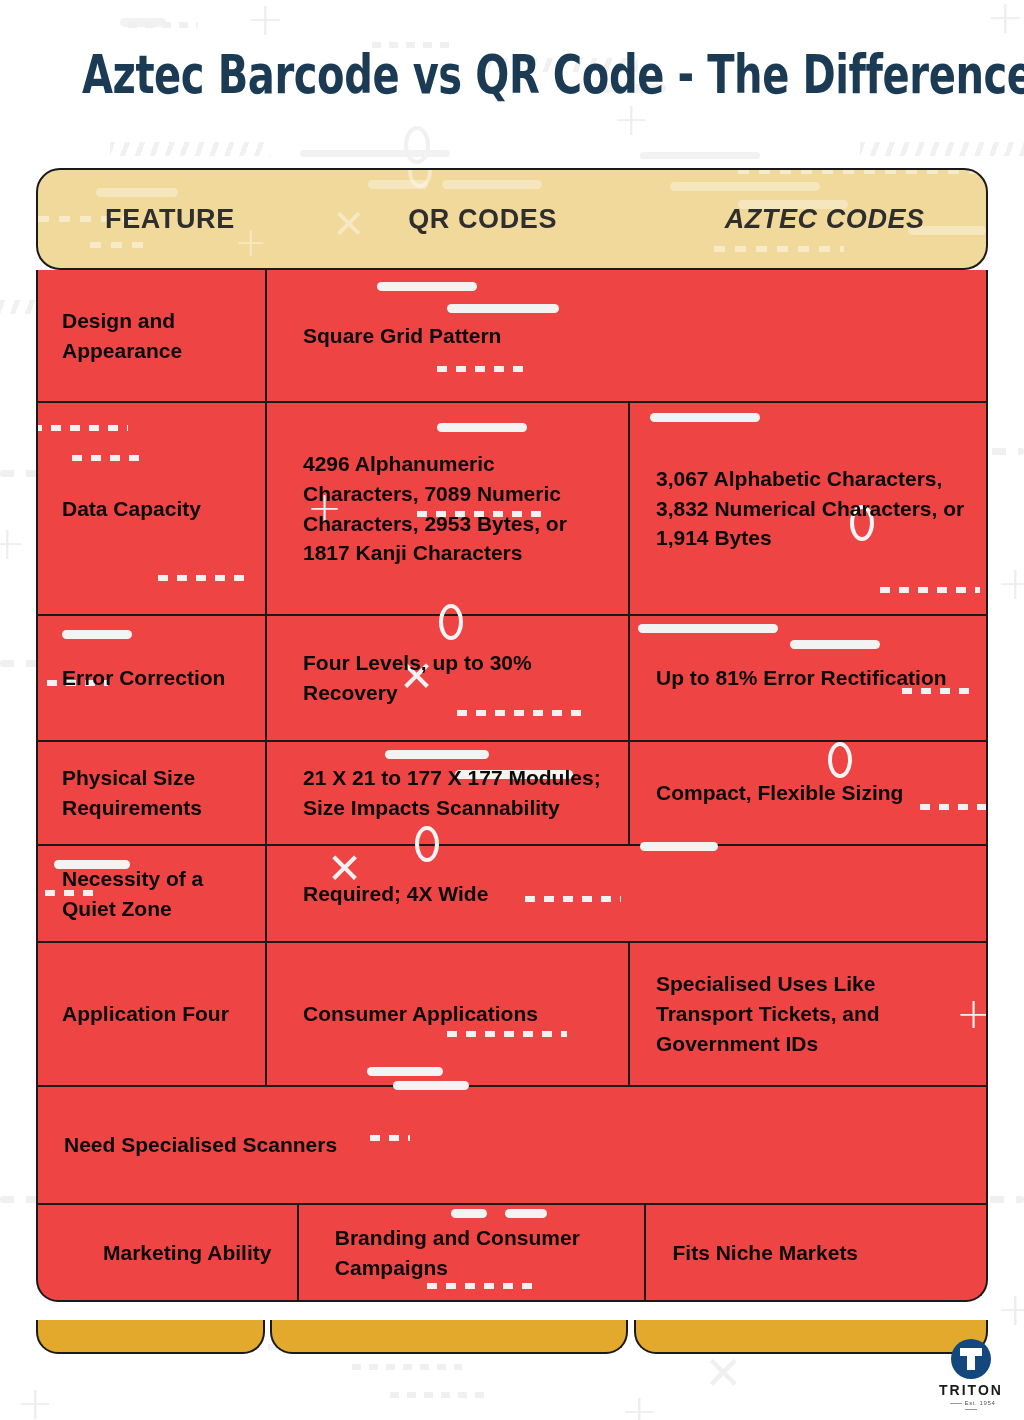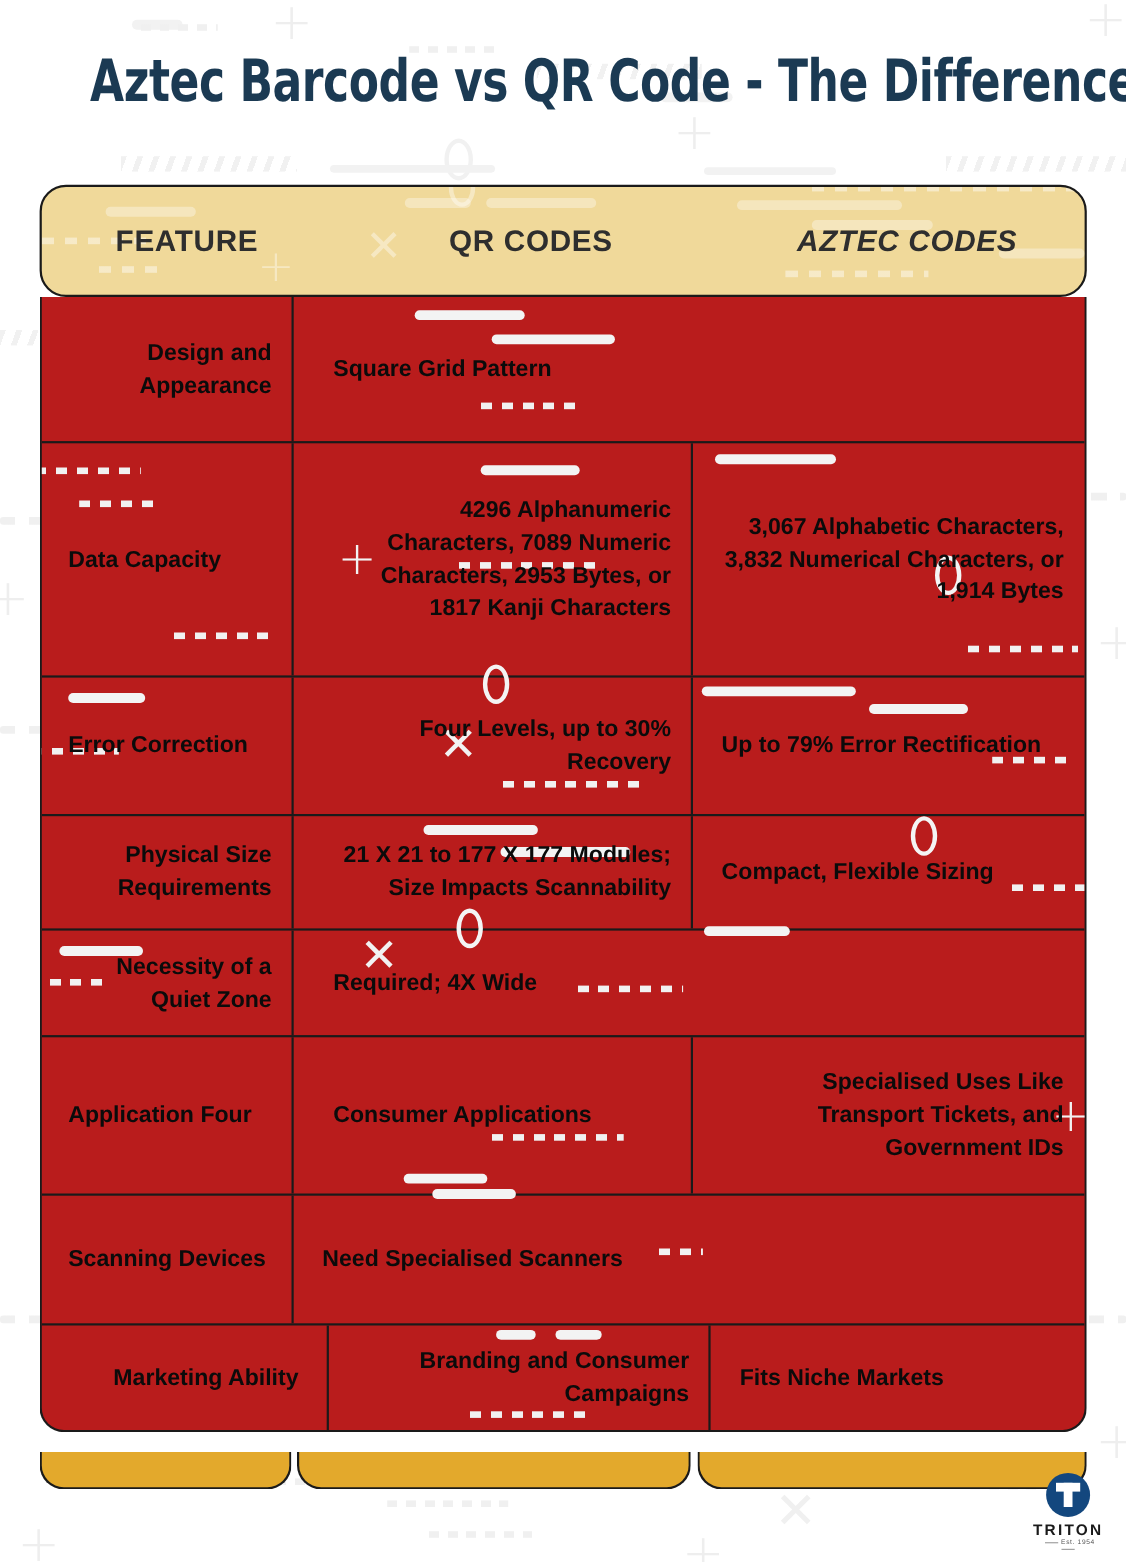--- a/index.html
+++ b/index.html
@@ -152,26 +152,25 @@
     letter-spacing: 0.6px;
     text-align: center;
   }
   .hcell.c1 { width: 265px; }
   .hcell.c2 { width: 363px; }
   .hcell.c3 { width: 324px; font-style: italic; }
 
   .body-grid {
     position: relative;
     z-index: 2;
-    background: #b91c1c;
+    background: #ef4444;
     border: 2.5px solid #1a1a1a;
     border-top: none;
     border-radius: 0 0 22px 22px;
     overflow: hidden;
-    text-align: right;
   }
 
   .trow {
     display: flex;
     border-bottom: 2.5px solid #1a1a1a;
     position: relative;
   }
   .trow:last-child { border-bottom: none; margin-left: 41px; }
 
   .tcell {
@@ -388,21 +387,21 @@
           <div class="cd-dash" style="left:190px; top:94px; width:130px;"></div>
         </div>
         <span class="cell-text">Four Levels, up to 30% Recovery</span>
       </div>
       <div class="tcell c3">
         <div class="cell-deco">
           <div class="cd-bar" style="left:8px;  top:8px;  width:140px;"></div>
           <div class="cd-bar" style="left:160px;top:24px; width:90px;"></div>
           <div class="cd-dash" style="left:272px;top:72px; width:70px;"></div>
         </div>
-        <span class="cell-text">Up to 79% Error Rectification</span>
+        <span class="cell-text">Up to 81% Error Rectification</span>
       </div>
     </div>
 
     <div class="trow" style="height:104px;">
       <div class="tcell c1">
         <div class="cell-deco">
           <div class="cd-bar" style="left:16px; top:118px; width:76px;"></div>
         </div>
         <span class="cell-text">Physical Size Requirements</span>
       </div>
@@ -454,23 +453,20 @@
       </div>
       <div class="tcell c3">
         <div class="cell-deco">
           <span class="cd-plus" style="left:326px; top:50px;">+</span>
         </div>
         <span class="cell-text">Specialised Uses Like Transport Tickets, and Government IDs</span>
       </div>
     </div>
 
     <div class="trow" style="height:118px;">
-      <div class="tcell c1">
-        <span class="cell-text">Scanning Devices</span>
-      </div>
       <div class="tcell c3">
         <div class="cell-deco">
           <div class="cd-dash" style="left:332px; top:48px; width:40px;"></div>
         </div>
         <span class="cell-text">Need Specialised Scanners</span>
       </div>
     </div>
 
     <div class="trow" style="height:95px;">
       <div class="tcell c1">

